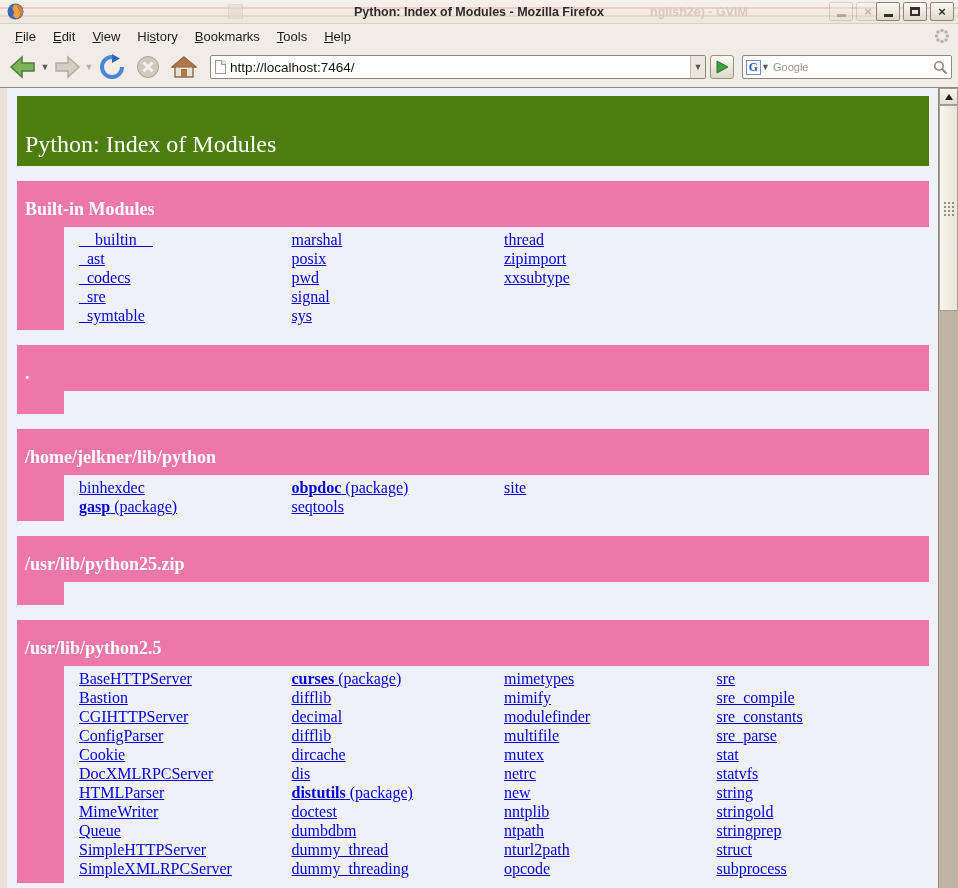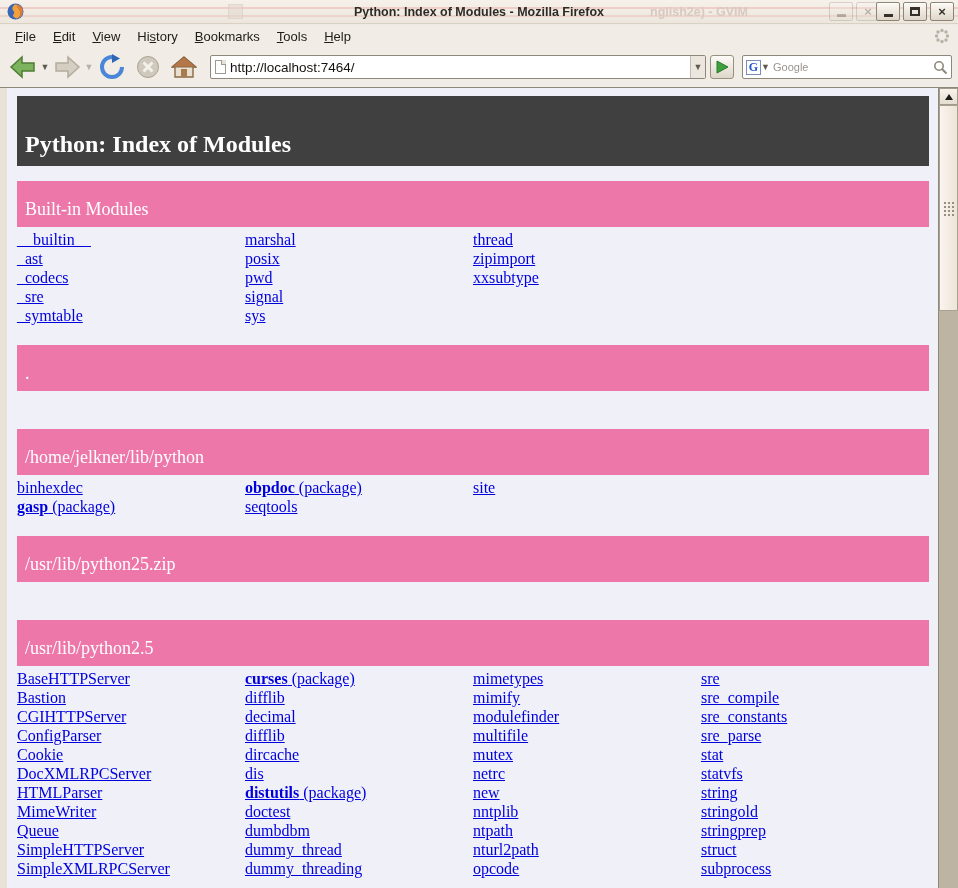--- a/index.html
+++ b/index.html
@@ -63,27 +63,27 @@
     padding:0 3px; font-family:"Liberation Sans","DejaVu Sans",sans-serif; }
   .search-input::placeholder { color:#9a958b; }
 
   
   .viewport { position:absolute; top:87px; left:0; width:958px; height:801px;
     border-top:1px solid #8f897b; display:flex; }
   .page { flex:1; background:#f0f0f8; border-left:7px solid #e9e2d6; overflow:hidden;
     padding:8px 1px 0 2px; font-family:"Liberation Serif","DejaVu Serif",serif; }
   .page-inner { margin:0 8px; }
 
-  .doc-heading { height:70px; background:#404040; color:#fff; display:flex; align-items:flex-end;
-    padding:0 8px 8px; font-size:24px; font-weight:bold; }
+  .doc-heading { height:70px; background:#4d7c0f; color:#fff; display:flex; align-items:flex-end;
+    padding:0 8px 8px; font-size:24px; font-weight:normal; }
 
   .section { margin-top:15px; }
   .section-header { height:46px; background:#ee77aa; color:#fff; display:flex; align-items:flex-end;
-    padding:0 8px 7px; font-size:18px; font-weight:normal; }
-  .section-body { display:flex; align-items:stretch; min-height:23px;flex-direction:column; }
+    padding:0 8px 7px; font-size:18px; font-weight:bold; }
+  .section-body { display:flex; align-items:stretch; min-height:23px; }
   .prefix-cell { width:47px; background:#ee77aa; flex:none; }
   .prefix-gap { width:15px; flex:none; }
   .mod-columns { flex:1; display:flex; align-items:flex-start; padding:3px 0 5px; }
   .mod-col { width:25%; }
   .module-link { display:block; font-size:16px; line-height:19px; color:#0000dd;
     text-decoration:underline; cursor:pointer; white-space:nowrap; }
   .module-link b { font-weight:bold; }
 
   
   .vscroll { width:20px; flex:none; background:#bdb4a4; border-left:1px solid #8f897b; position:relative; }

